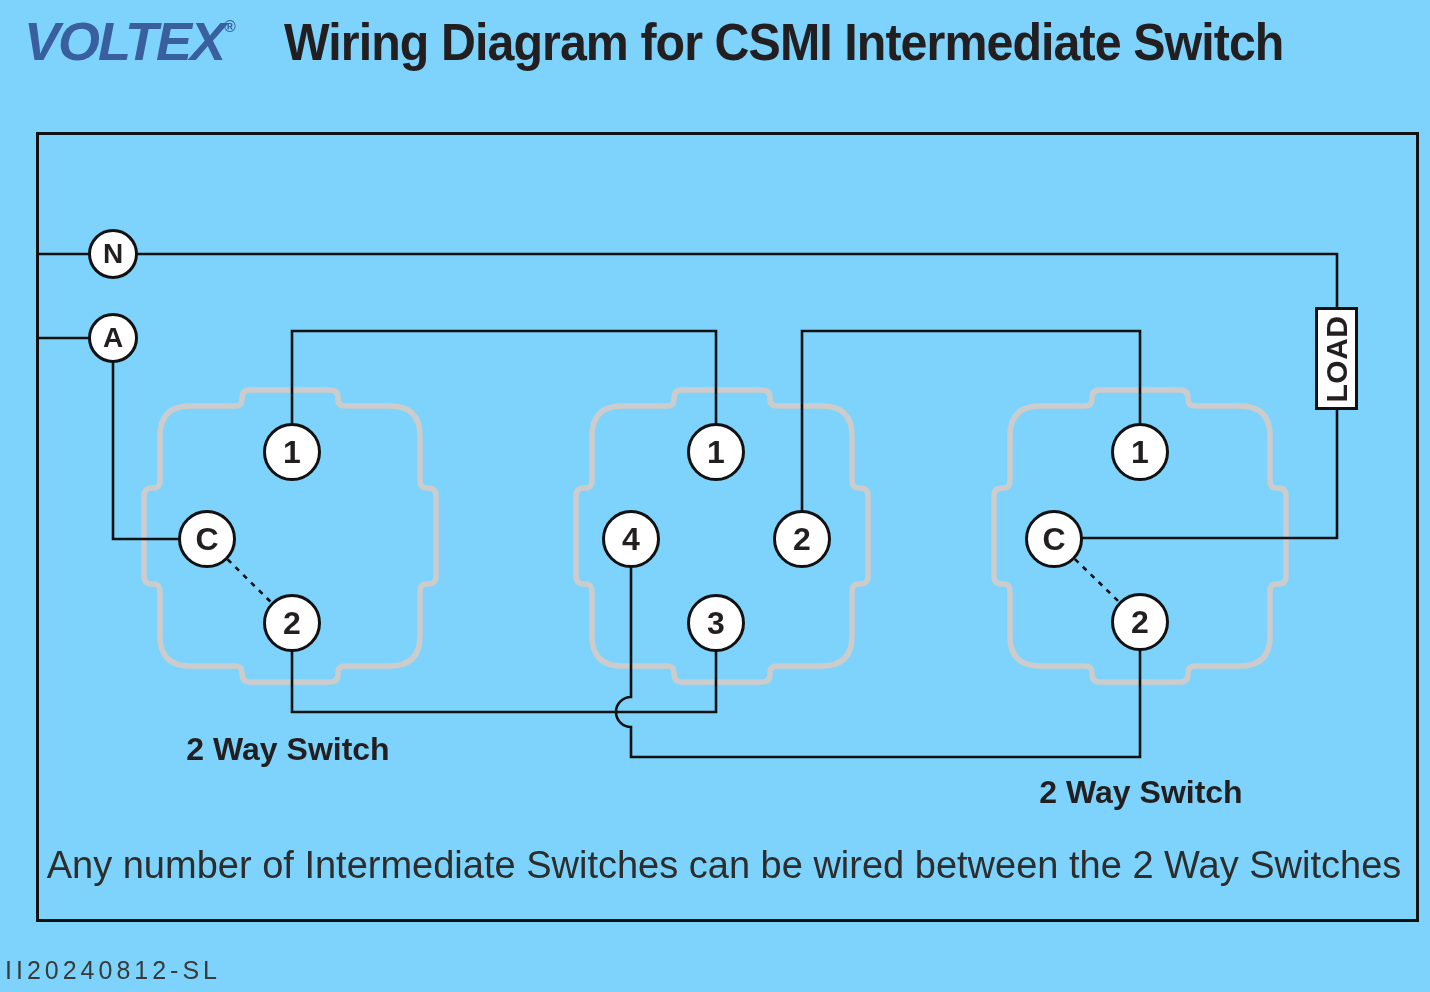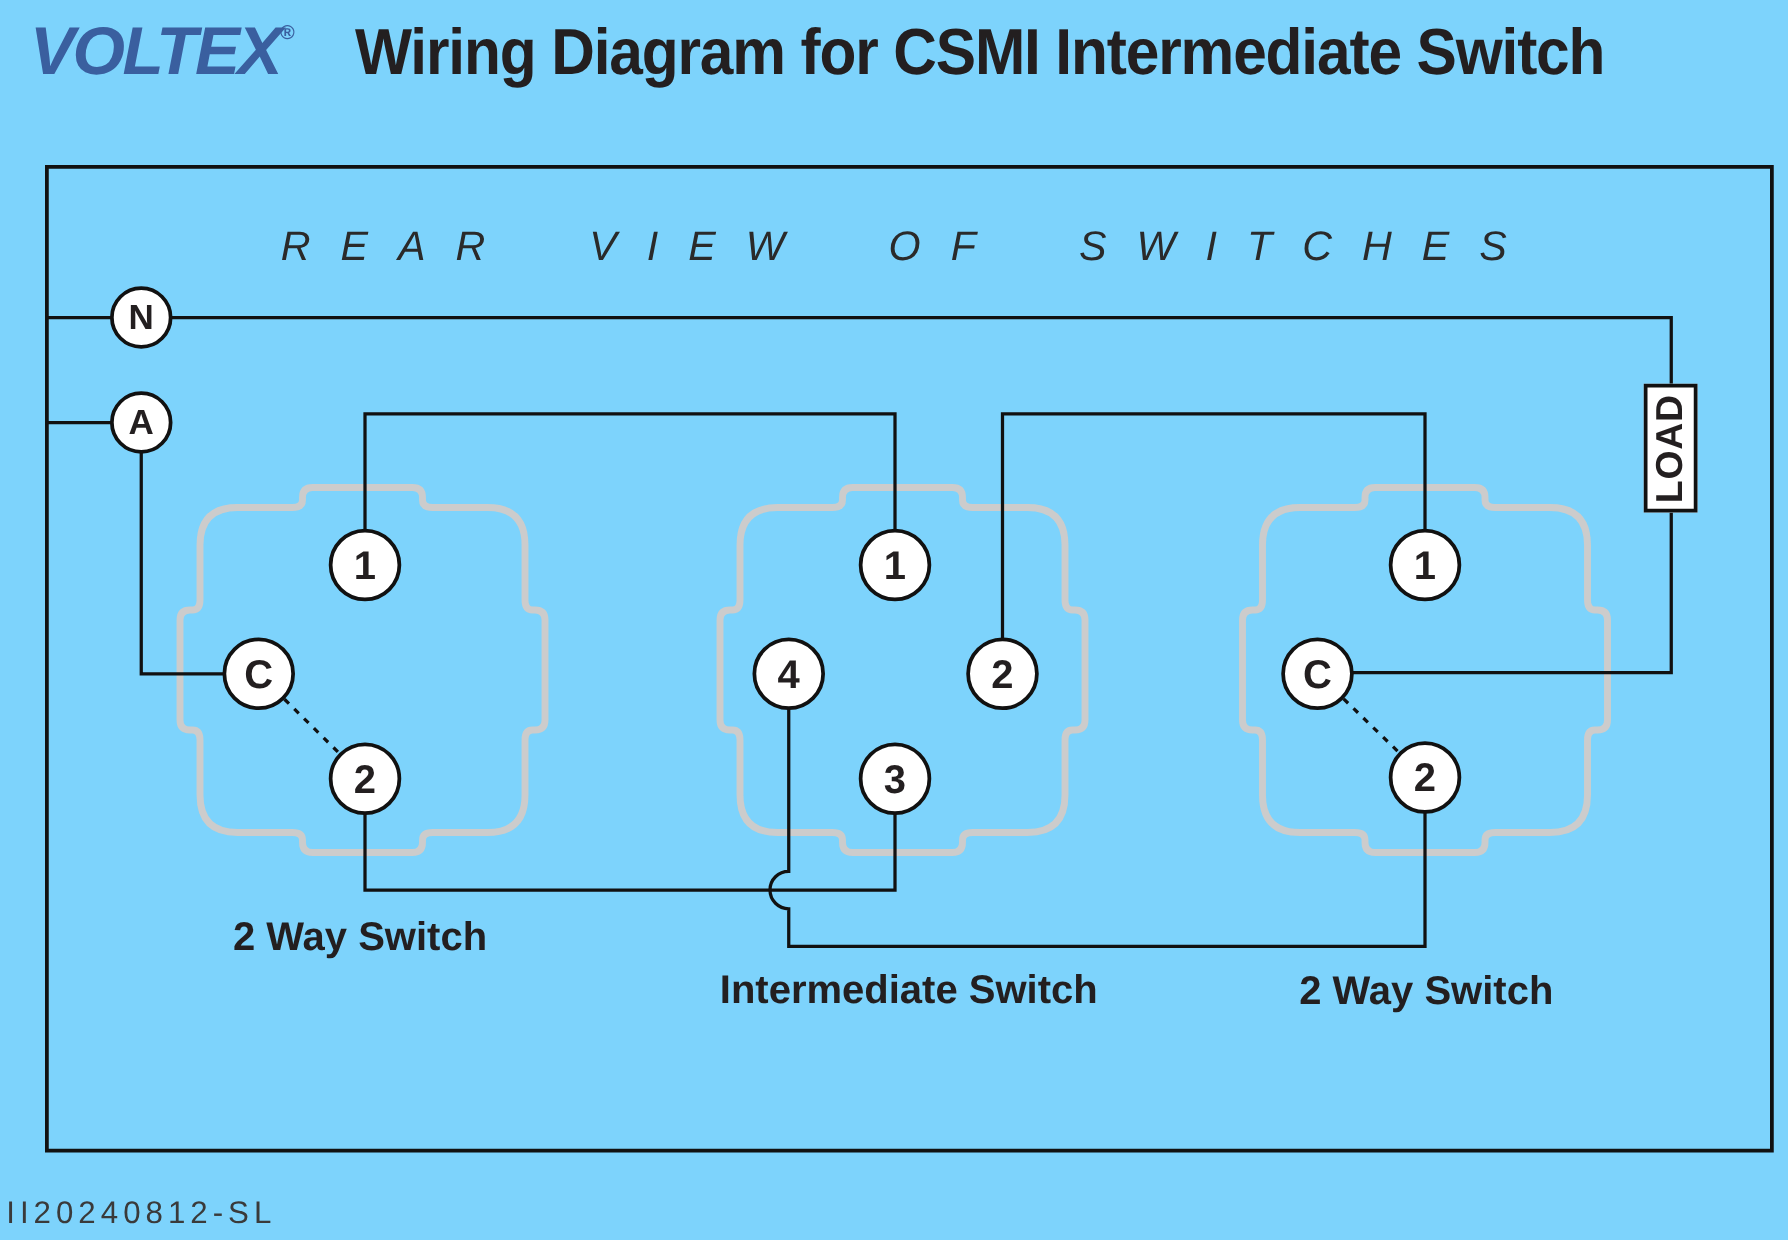--- a/index.html
+++ b/index.html
@@ -65,21 +65,20 @@
     <path d="M 37,338 H 113 V 539 H 207" fill="none" stroke="#111" stroke-width="2.6"></path>
     <path d="M 292,452 V 331 H 716 V 452" fill="none" stroke="#111" stroke-width="2.6"></path>
     <path d="M 802,539 V 331 H 1140 V 452" fill="none" stroke="#111" stroke-width="2.6"></path>
     <path d="M 292,623 V 712 H 716 V 623" fill="none" stroke="#111" stroke-width="2.6"></path>
     <path d="M 631,539 V 697 A 15 15 0 0 0 631,727 V 757 H 1140 V 622" fill="none" stroke="#111" stroke-width="2.6"></path>
 
     <line x1="227.6" y1="559.4" x2="271.4" y2="602.6" stroke="#111" stroke-width="2.6" stroke-dasharray="5 6"></line>
     <line x1="1074.9" y1="559.1" x2="1119.1" y2="601.9" stroke="#111" stroke-width="2.6" stroke-dasharray="5 6"></line>
   </svg>
 
-  <div class="heading">REAR VIEW OF SWITCHES</div>
 
   <div class="src" style="left:113px;top:254px;">N</div>
   <div class="src" style="left:113px;top:338px;">A</div>
 
   <div class="term" style="left:292px;top:452px;">1</div>
   <div class="term" style="left:207px;top:539px;">C</div>
   <div class="term" style="left:292px;top:623px;">2</div>
 
   <div class="term" style="left:716px;top:452px;">1</div>
   <div class="term" style="left:631px;top:539px;">4</div>
@@ -88,19 +87,19 @@
 
   <div class="term" style="left:1140px;top:452px;">1</div>
   <div class="term" style="left:1054px;top:539px;">C</div>
   <div class="term" style="left:1140px;top:622px;">2</div>
 
   <div class="load">
     <span>LOAD</span>
   </div>
 
   <div class="sw-label" style="left:288px;top:733px;">2 Way Switch</div>
-  <div class="sw-label" style="left:727px;top:775px;">Intermediate Switch</div>
   <div class="sw-label" style="left:1141px;top:776px;">2 Way Switch</div>
 
+  <div class="note">Any number of Intermediate Switches can be wired between the 2 Way Switches</div>
 
   <div class="code">II20240812-SL</div>
 
 </div>
 
 </body></html>

